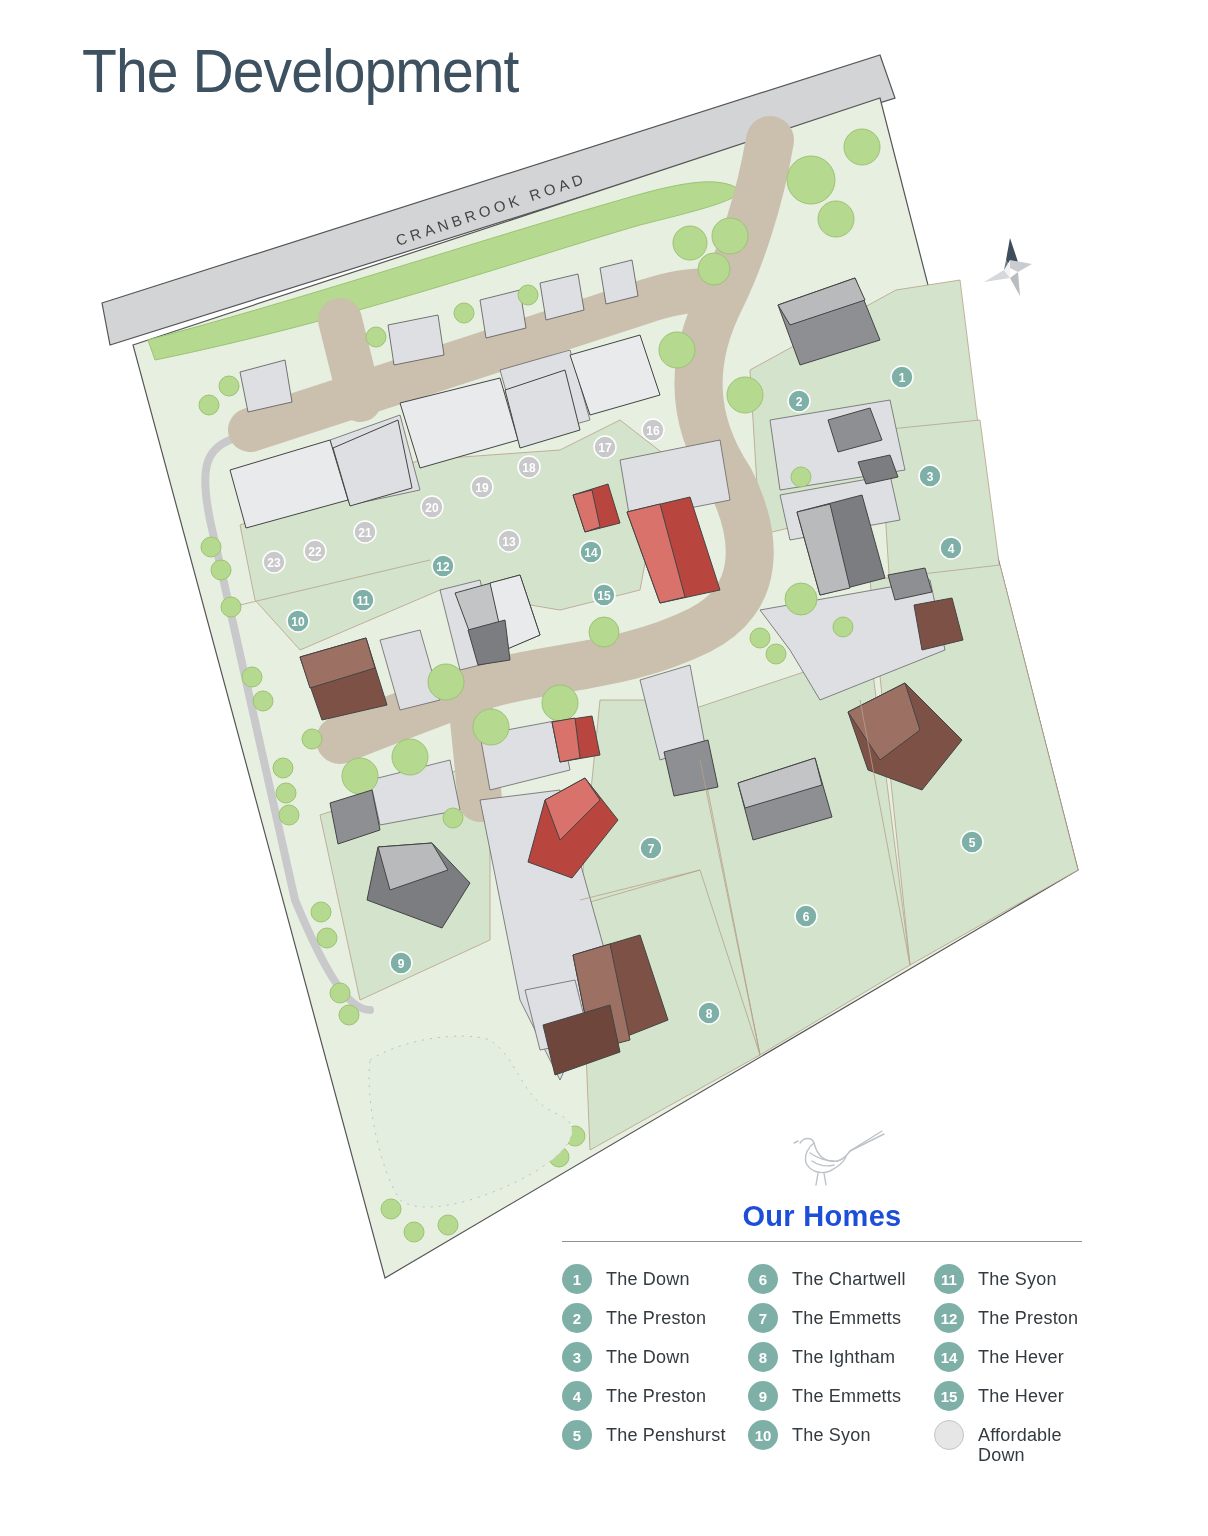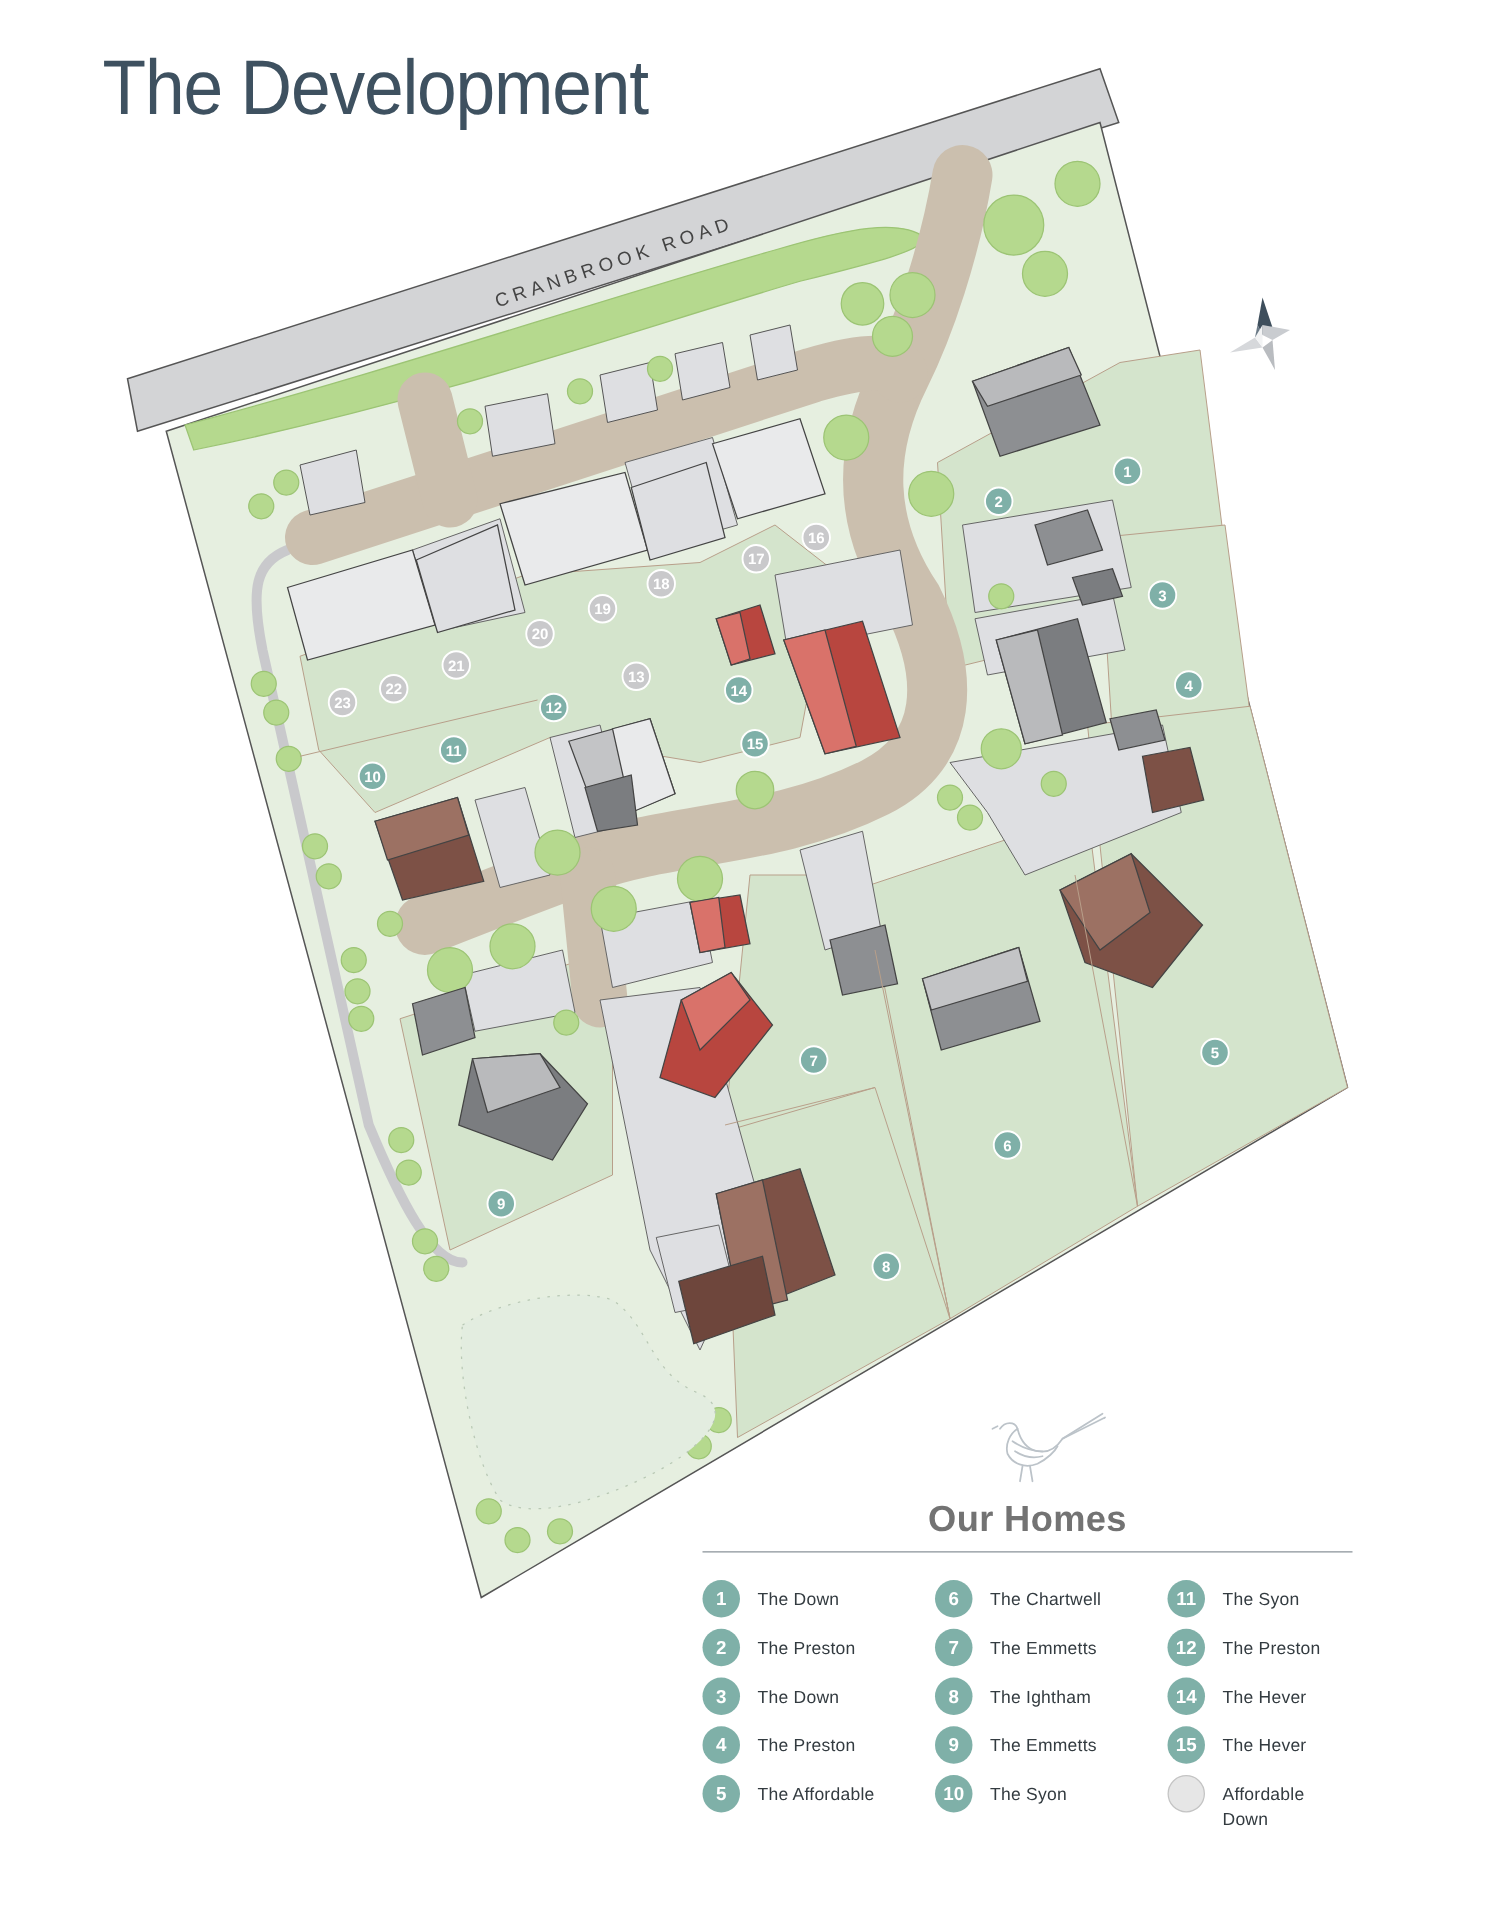--- a/index.html
+++ b/index.html
@@ -3,29 +3,29 @@
 <meta charset="utf-8">
 <style>
   html, body { margin: 0; padding: 0; background: #ffffff; }
   body { width: 1208px; height: 1536px; position: relative; overflow: hidden;
          font-family: "Liberation Sans", "DejaVu Sans", sans-serif; color: #3e4e5c; }
   .page-title { position: absolute; left: 82px; top: 40px; font-size: 62px; font-weight: 400;
                 letter-spacing: -1px; color: #3e5160; margin: 0; line-height: 1; transform: scaleX(0.92); transform-origin: left top; }
   .map { position: absolute; left: 0; top: 0; width: 1208px; height: 1536px; }
   .map svg { width: 1208px; height: 1536px; display: block; }
   .legend { position: absolute; left: 562px; top: 1200px; width: 520px; }
-  .legend-title { text-align: center; font-size: 29px; color: #737373; margin: 0 0 8px 0; letter-spacing: 0.3px; }
+  .legend-title { text-align: center; font-size: 29px; color: #1d4ed8; margin: 0 0 8px 0; letter-spacing: 0.3px; }
   .legend-rule { height: 1px; background: #8a9399; margin: 0 0 22px 0; }
   .legend-grid { display: grid; grid-template-columns: 186px 186px 150px; row-gap: 8px; }
   .legend-item { display: flex; align-items: flex-start; height: 31px; }
   .legend-badge { width: 30px; height: 30px; border-radius: 50%; background: #7fb0a8; color: #fff;
                   font-size: 15px; font-weight: 700; display: flex; align-items: center; justify-content: center;
                   flex: 0 0 30px; margin-right: 14px; }
   .legend-badge.affordable { background: #e6e6e6; border: 1px solid #c4c4c4; width: 28px; height: 28px; flex-basis: 28px; }
-  .legend-label { font-size: 14px; color: #333b40; line-height: 20px; padding-top: 5px; letter-spacing: 0.2px; }
+  .legend-label { font-size: 18px; color: #333b40; line-height: 20px; padding-top: 5px; letter-spacing: 0.2px; }
   .pheasant { position: absolute; left: 790px; top: 1125px; width: 100px; height: 65px; }
 </style>
 </head>
 <body>
 
 <h1 class="page-title">The Development</h1>
 
 <div class="map">
 <svg viewBox="0 0 1208 1536" xmlns="http://www.w3.org/2000/svg">
 
@@ -349,21 +349,21 @@
       <div class="legend-item">
         <span class="legend-badge">9</span>
         <span class="legend-label">The Emmetts</span>
       </div>
       <div class="legend-item">
         <span class="legend-badge">15</span>
         <span class="legend-label">The Hever</span>
       </div>
       <div class="legend-item">
         <span class="legend-badge">5</span>
-        <span class="legend-label">The Affordable</span>
+        <span class="legend-label">The Penshurst</span>
       </div>
       <div class="legend-item">
         <span class="legend-badge">10</span>
         <span class="legend-label">The Syon</span>
       </div>
       <div class="legend-item">
         <span class="legend-badge affordable"></span>
         <span class="legend-label" style="width: 100px;">Affordable Down</span>
       </div>
     </div>

